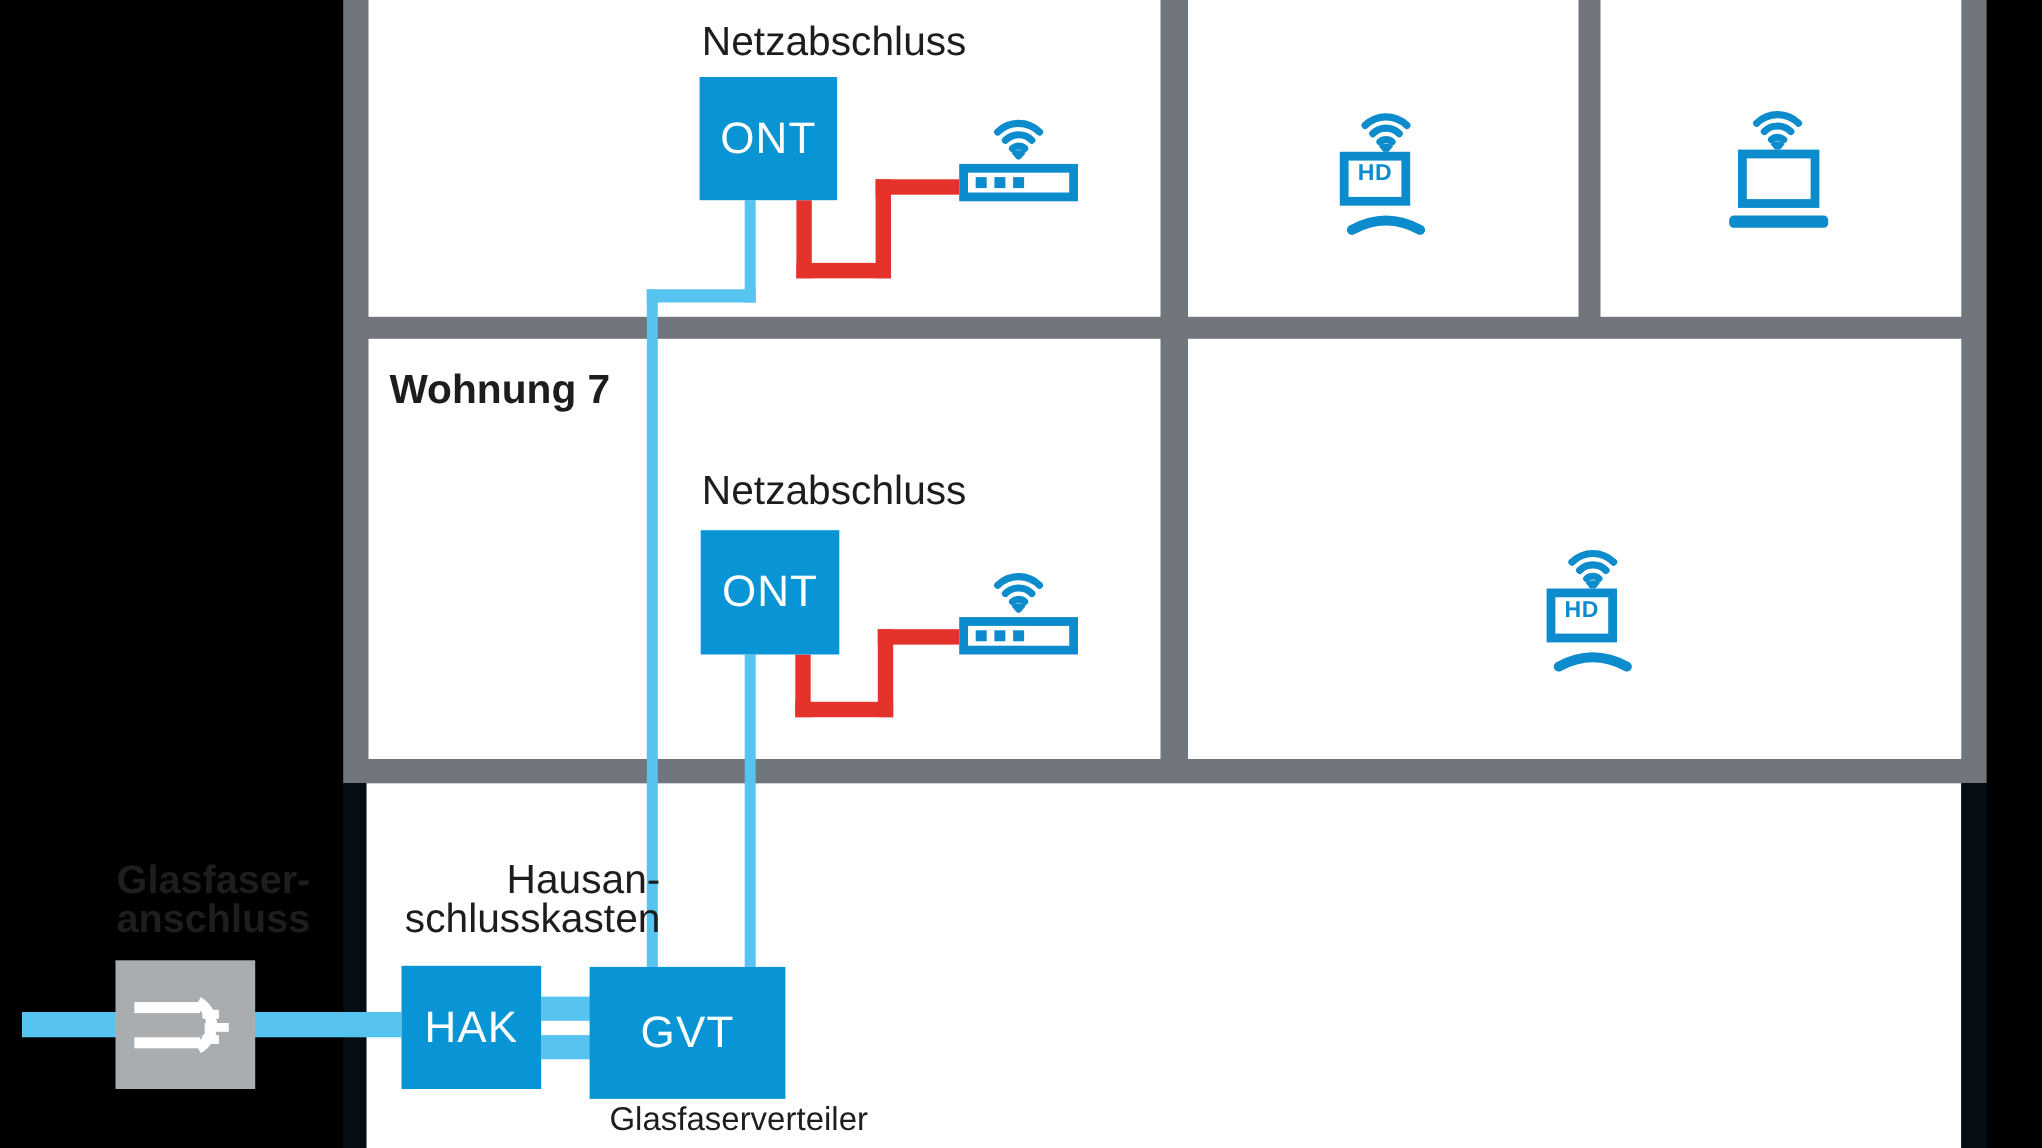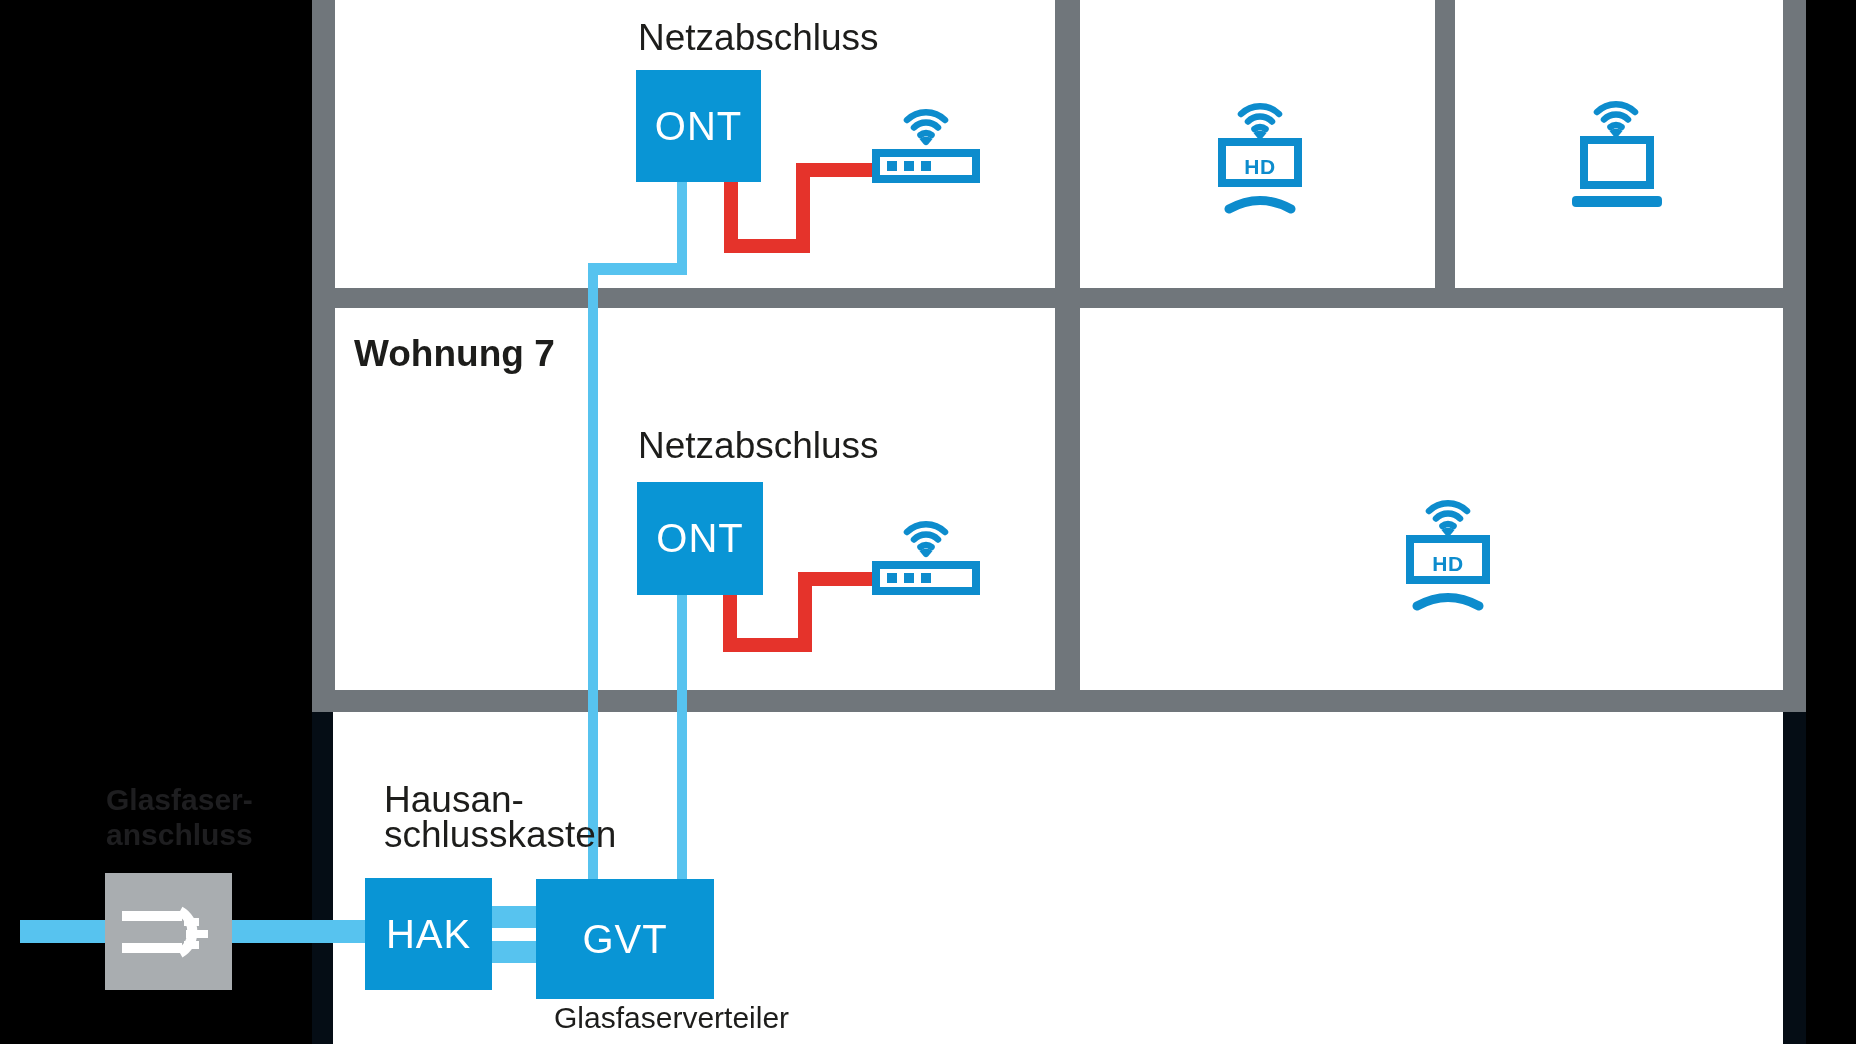--- a/index.html
+++ b/index.html
@@ -20,22 +20,22 @@
   .box{z-index:5;display:flex;align-items:center;justify-content:center;
        color:#fff;font-size:40px;letter-spacing:1px;}
   .box-blue{background:var(--brand-blue);}
   .box-gray{background:var(--plug-gray);}
   .caption{z-index:6;color:var(--label-black);font-size:37px;line-height:35px;white-space:nowrap;}
   .caption.bold{font-weight:bold;}
   .caption.outside{color:var(--outside-label);font-weight:bold;}
   .router-body{box-sizing:border-box;width:108px;height:34px;border:8px solid var(--icon-blue);
                background:#fff;z-index:4;display:flex;align-items:center;gap:7px;padding-left:7px;}
   .router-led{width:10px;height:10px;background:var(--icon-blue);}
-  .tv-screen{box-sizing:border-box;width:84px;height:49px;border:8px solid var(--icon-blue);
-             background:#fff;z-index:4;display:flex;align-items:flex-end;justify-content:center;}
+  .tv-screen{box-sizing:border-box;width:64px;height:49px;border:8px solid var(--icon-blue);
+             background:#fff;z-index:4;display:flex;align-items:flex-start;justify-content:center;}
   .hd-text{color:var(--icon-blue);font-weight:bold;font-size:21px;letter-spacing:.5px;}
   .laptop-screen{box-sizing:border-box;width:74px;height:53px;border:8px solid var(--icon-blue);
                  background:#fff;z-index:4;}
   .laptop-base{width:90px;height:11px;background:var(--icon-blue);border-radius:4px;z-index:4;}
   svg{display:block;}
 </style>
 </head>
 <body>
 
 <div class="stage">
@@ -65,25 +65,25 @@
   <div class="abs cable-red" style="left:796px;top:163px;width:76px;height:14px;"></div>
 
   <div class="abs cable-red" style="left:723px;top:595px;width:14px;height:57px;"></div>
   <div class="abs cable-red" style="left:723px;top:638px;width:89px;height:14px;"></div>
   <div class="abs cable-red" style="left:798px;top:572px;width:14px;height:80px;"></div>
   <div class="abs cable-red" style="left:798px;top:572px;width:74px;height:14px;"></div>
 
   <div class="abs caption" style="left:638px;top:20px;">Netzabschluss</div>
   <div class="abs caption bold" style="left:354px;top:336px;">Wohnung 7</div>
   <div class="abs caption" style="left:638px;top:428px;">Netzabschluss</div>
-  <div class="abs caption" style="left:384px;top:782px;">
+  <div class="abs caption" style="left:368px;top:782px;text-align:right;">
     <div>Hausan-</div>
     <div>schlusskasten</div>
   </div>
-  <div class="abs caption outside" style="left:106px;top:782px;font-size:30px;">
+  <div class="abs caption outside" style="left:106px;top:782px;font-size:36px;">
     <div>Glasfaser-</div>
     <div>anschluss</div>
   </div>
   <div class="abs caption" style="left:554px;top:1000px;font-size:30px;">Glasfaserverteiler</div>
 
   <div class="abs box box-blue" style="left:636px;top:70px;width:125px;height:112px;">
     <span>ONT</span>
   </div>
   <div class="abs box box-blue" style="left:637px;top:482px;width:126px;height:113px;">
     <span>ONT</span>

